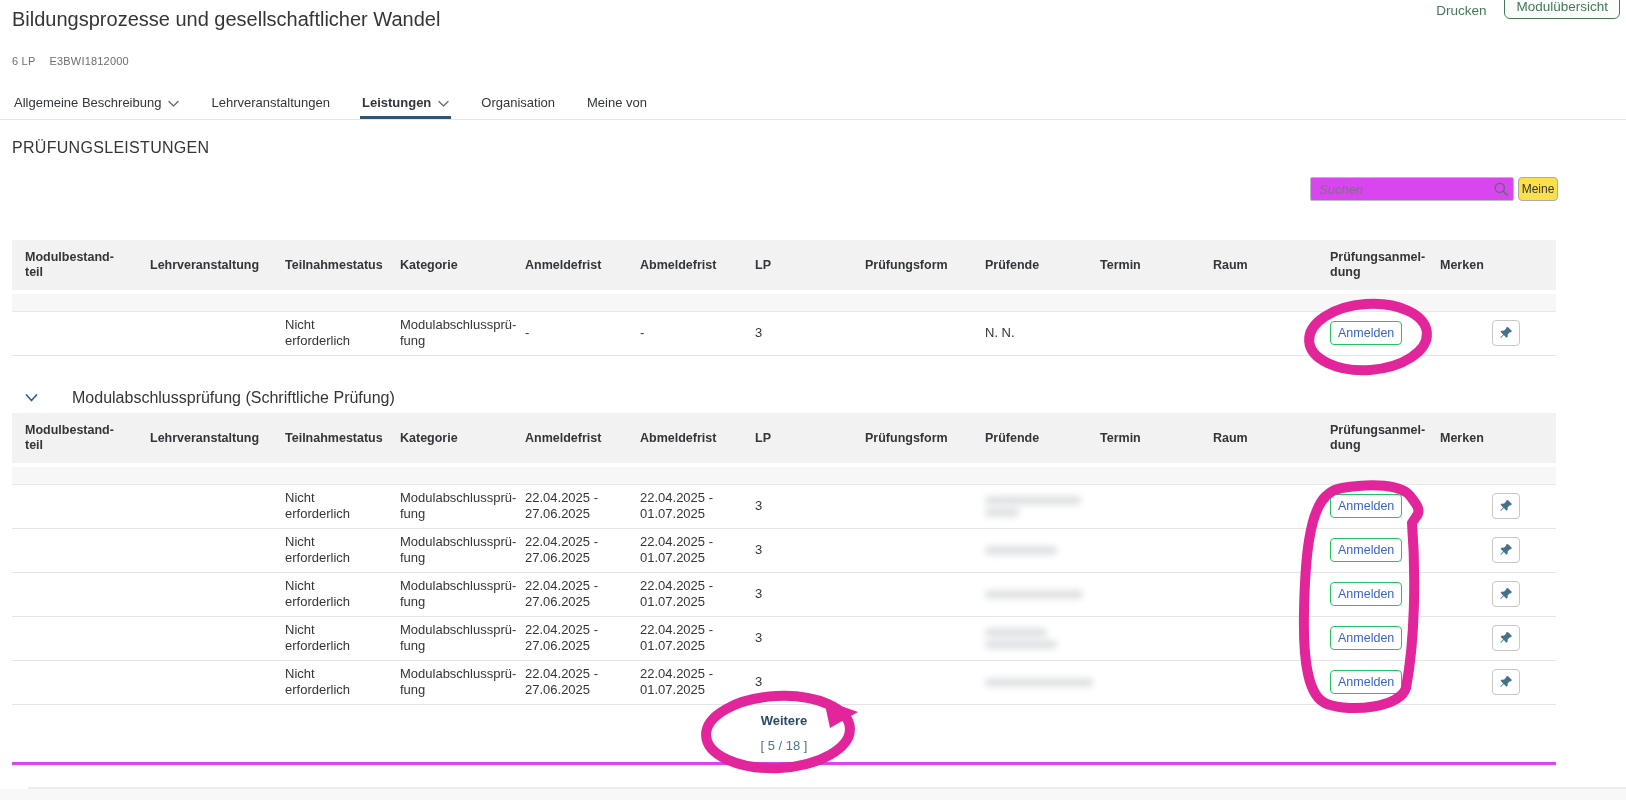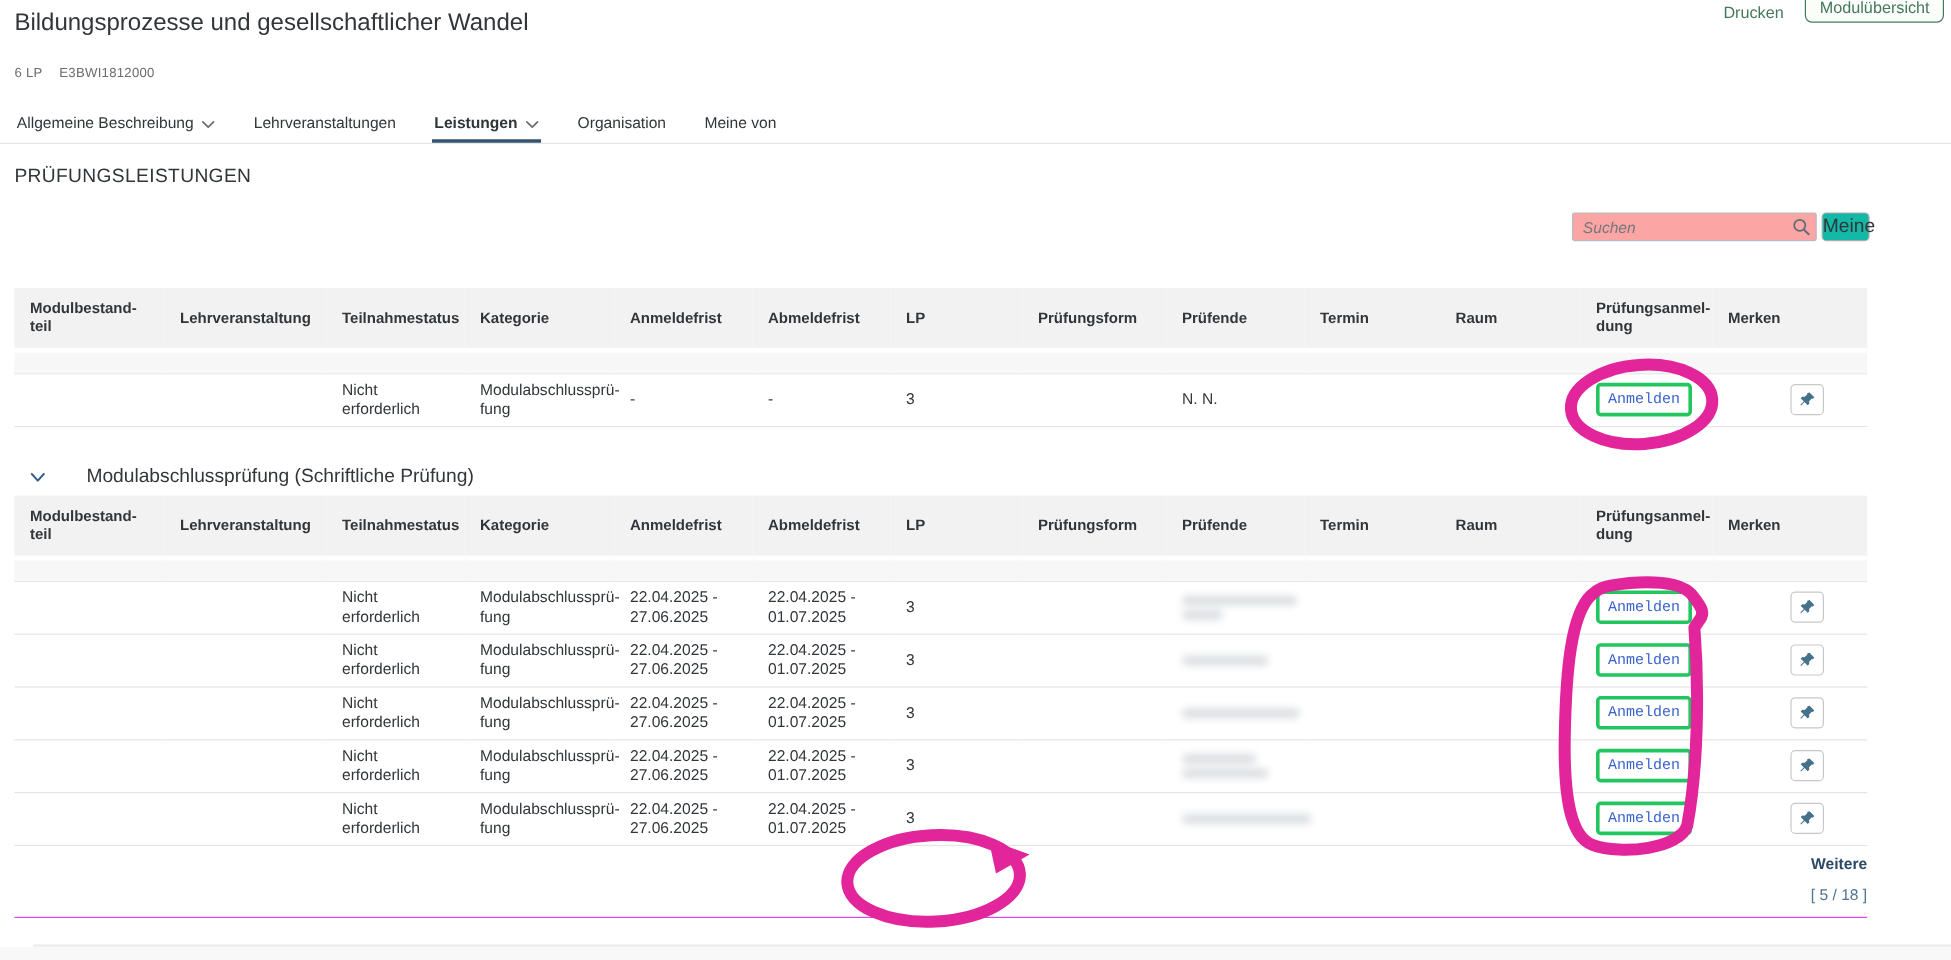--- a/index.html
+++ b/index.html
@@ -30,30 +30,30 @@
   }
   .tab { display:flex; align-items:center; gap:7px; padding:2px 2px 9px; cursor:pointer; }
   .tab.active { font-weight:700; box-shadow:inset 0 -3px 0 var(--navy); }
   .tab .chev { color:#6a6d70; display:inline-flex; margin-top:2px; }
 
   h2.page-heading { position:absolute; left:12px; top:139px; font-size:16px; font-weight:400; color:#32363a; letter-spacing:.3px; }
 
   
   .search-box {
     position:absolute; left:1310px; top:177px; width:204px; height:24px;
-    border:1px solid #b6bcc3; border-radius:2px; background:#fca5a5;
+    border:1px solid #b6bcc3; border-radius:2px; background:#d946ef;
     display:flex; align-items:center; padding:0 4px 0 8px;gap:16px;
   }
   .search-box input { flex:1; min-width:0; border:none; outline:none; font-size:13px; font-family:inherit; color:#32363a; background:transparent; }
   .search-box input::placeholder { font-style:italic; color:#74777a; }
   .search-icon { display:inline-flex; cursor:pointer; color:#5f6a74; }
   .btn-meine {
     position:absolute; left:1518px; top:177px; width:40px; height:24px;
-    border:1px solid #ababab; border-radius:4px; background:#14b8a6;
-    font-size:16px; color:#32363a; font-family:inherit; cursor:pointer;
+    border:1px solid #ababab; border-radius:4px; background:#fde047;
+    font-size:12px; color:#32363a; font-family:inherit; cursor:pointer;
   }
 
   
   .section-header { position:absolute; left:25px; display:flex; align-items:center; gap:18px; }
   .section-header .chev { color:#346187; display:inline-flex; cursor:pointer; }
   .section-header .sec-title { font-size:16px; color:#32363a; }
   .sh1 { top:216px; }
   .sh2 { top:389px;gap:34px; }
 
   
@@ -66,34 +66,34 @@
     height:52px; padding:6px 8px 6px 13px; white-space:pre-line;
     border-bottom:1px solid #dedede;
   }
   tr.spacer td { background:#f7f7f7; height:19px; border-top:4px solid #fff; border-bottom:1px solid #e8e8e8; }
   tbody td {
     font-size:13px; color:#32363a; vertical-align:middle; line-height:16px;
     height:44px; padding:4px 8px 4px 13px; white-space:pre-line;
     border-bottom:1px solid #e5e5e5; background:#fff;
   }
   .btn-anmelden {
-    border:3px solid #22c55e; border-radius:4px; background:#fff;
-    color:var(--blue); font-size:12.5px; padding:4px 7px; font-family:Liberation Mono, monospace; cursor:pointer;
+    border:1px solid #22c55e; border-radius:4px; background:#fff;
+    color:var(--blue); font-size:12.5px; padding:4px 7px; font-family:Liberation Sans, sans-serif; cursor:pointer;
   }
   .btn-pin {
     margin-left:52px; width:28px; height:26px; border:1px solid #c8c8c8; border-radius:4px;
     background:#fff; display:inline-flex; align-items:center; justify-content:center;
     color:var(--pin); cursor:pointer;
   }
   .blur-line { display:block; height:9px; border-radius:4px; background:#9aa4ac; filter:blur(3px); opacity:.32; margin:3px 0; }
 
   
   .pagination {
     position:absolute; left:12px; top:704px; width:1544px; height:61px;
-    text-align:right; border-bottom:1px solid #d946ef; padding-top:7px;
+    text-align:center; border-bottom:3px solid #d946ef; padding-top:7px;
   }
   .pagination .more { font-size:13px; font-weight:700; color:var(--more); cursor:pointer; display:inline-block; }
   .pagination .counter { font-size:13px; color:var(--counter); margin-top:9px; }
 
   .bottom-line { position:absolute; left:28px; top:787px; width:1598px; border-top:2px solid #ececec; }
   .bottom-band { position:absolute; left:0; top:789px; width:1626px; height:11px; background:#f8f8f8; }
 
   .annotations { position:absolute; inset:0; pointer-events:none; z-index:10; }
 </style>
 </head>

